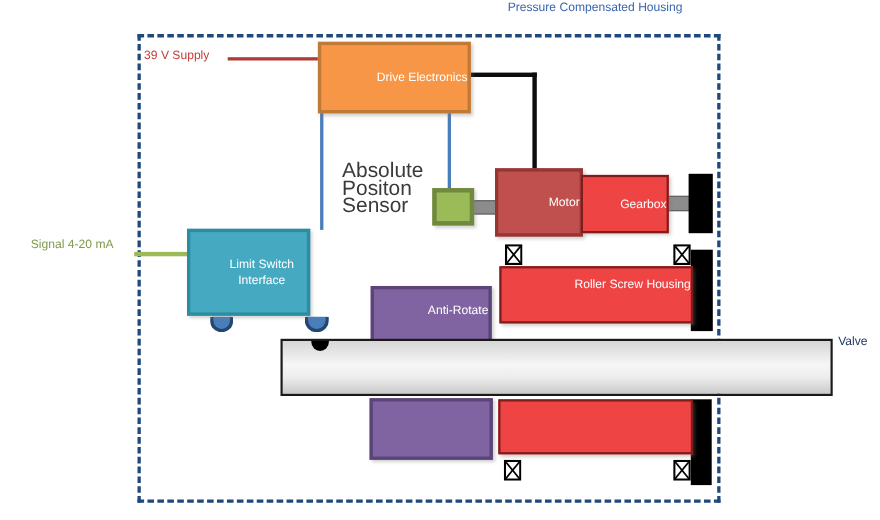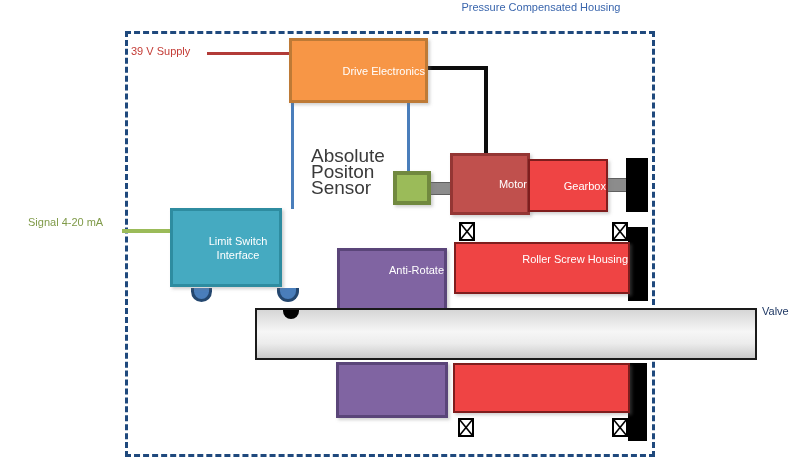--- a/index.html
+++ b/index.html
@@ -95,21 +95,21 @@
   </div>
 
   <div class="abs block blue" style="left:528px;top:159px;width:80px;height:53px;">
     <span>Gearbox</span>
   </div>
 
   <div class="abs block teal" style="left:170px;top:208px;width:112px;height:79px;">
     <span style="width:82px;">Limit Switch Interface</span>
   </div>
 
-  <div class="abs block purple top-text2" style="left:337px;top:248px;width:110px;height:73px;">
+  <div class="abs block purple top-text2" style="left:337px;top:260px;width:110px;height:73px;">
     <span>Anti-Rotate</span>
   </div>
 
   <div class="abs block blue top-text" style="left:454px;top:242px;width:176px;height:52px;">
     <span>Roller Screw Housing</span>
   </div>
 
   <div class="abs block purple" style="left:336px;top:362px;width:112px;height:56px;"></div>
 
   <div class="abs block blue" style="left:453px;top:363px;width:177px;height:50px;"></div>

